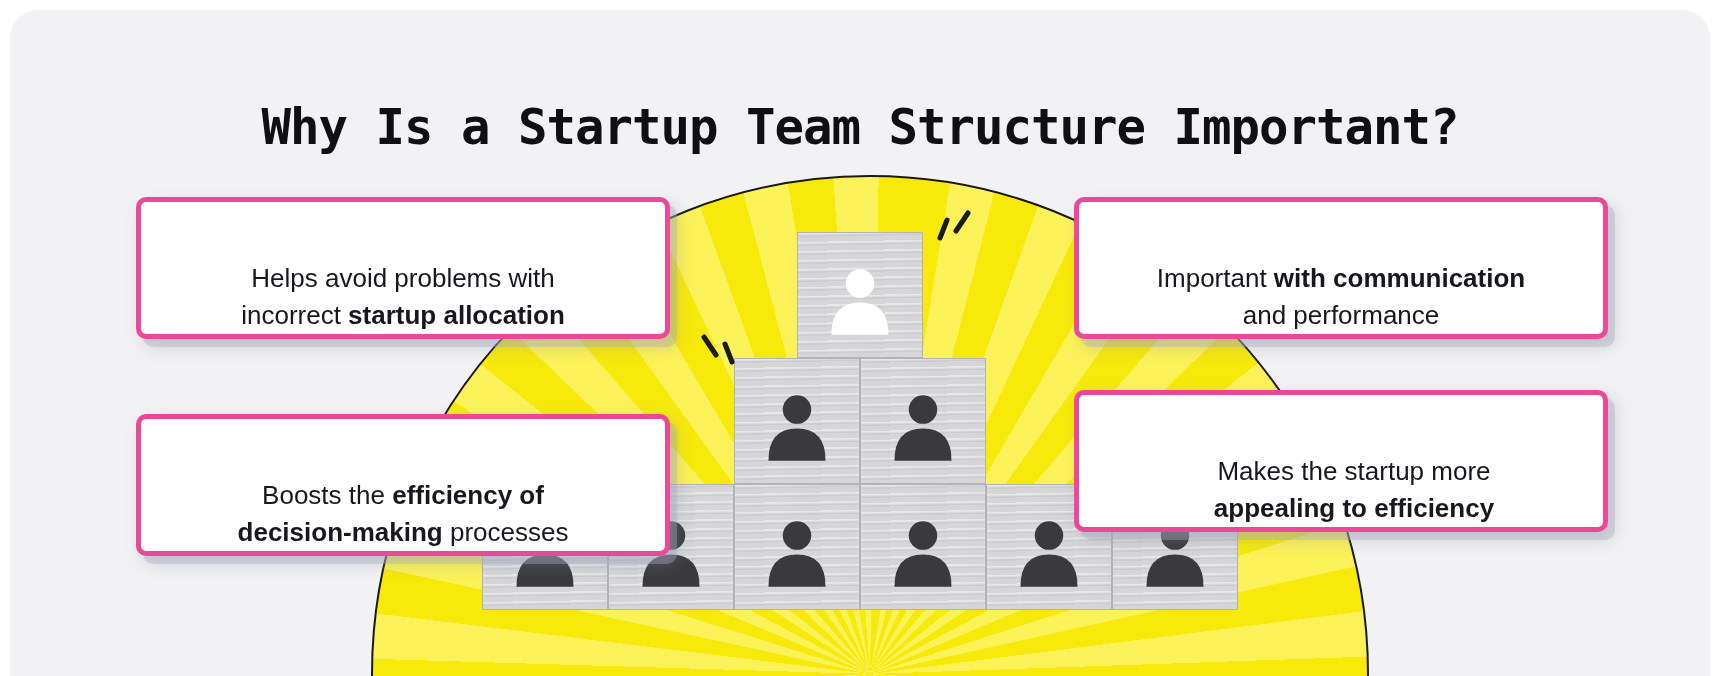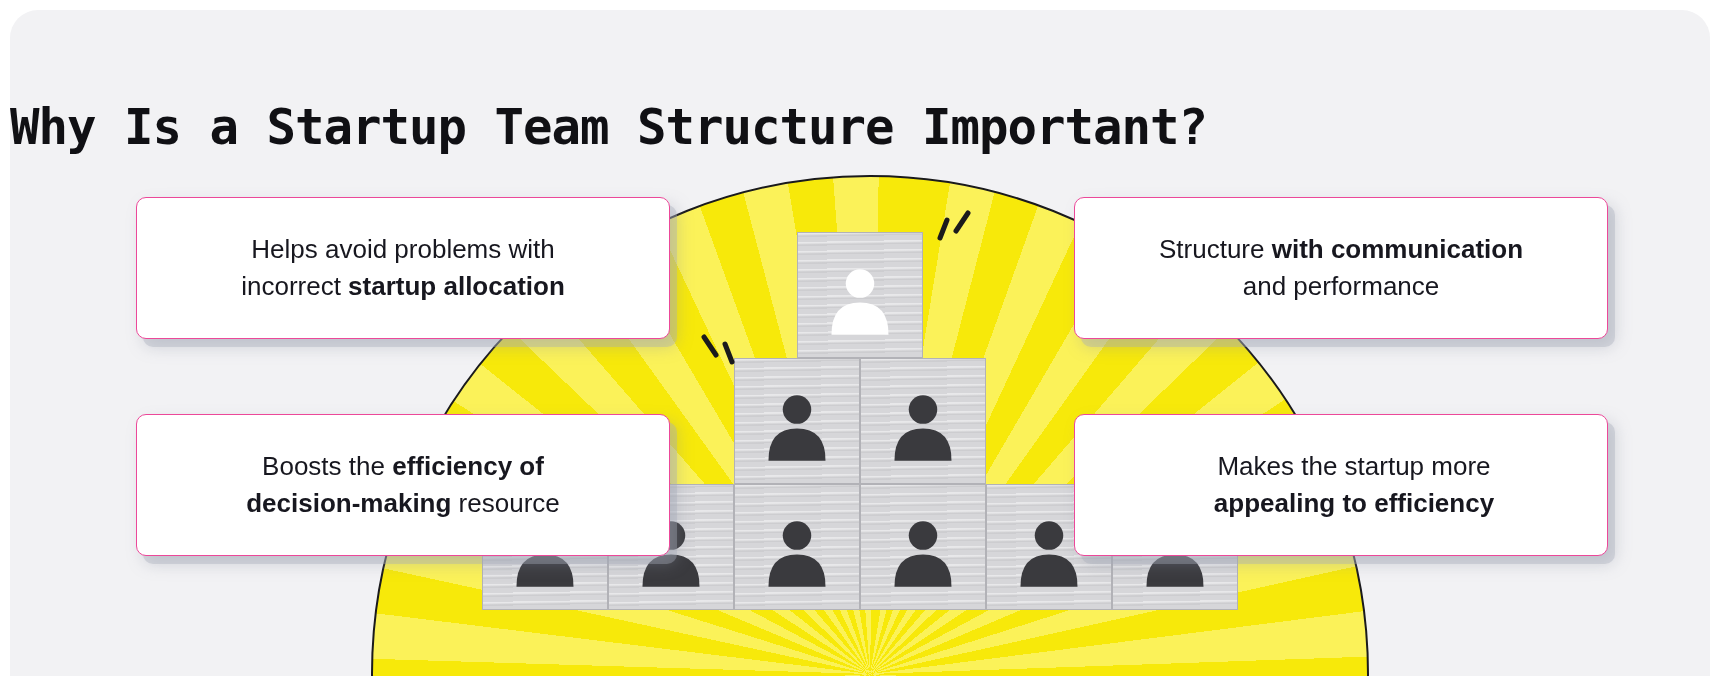--- a/index.html
+++ b/index.html
@@ -15,20 +15,21 @@
     position: absolute;
     left: 10px; right: 10px; top: 10px; bottom: -40px;
     background: var(--panel-bg, #f2f2f4);
     border-radius: 28px;
     overflow: hidden;
   }
   .title {
     position: absolute;
     top: 56px; left: 0;
     width: 100%;
+    text-align: center;
     font-family: "DejaVu Sans Mono", monospace;
     font-weight: 700;
     font-size: 49px;
     letter-spacing: -1px;
     color: #101014;
     z-index: 5;
   }
   .sunburst {
     position: absolute;
     left: 361px; top: 165px;
@@ -71,32 +72,32 @@
     z-index: 3;
   }
   .sparkle svg { width: 100%; height: 100%; stroke: var(--outline, #1a1a1c); stroke-width: 5; stroke-linecap: round; fill: none; }
   .sparkle-left  { left: 688px; top: 314px; transform: scaleX(-1); }
   .sparkle-right { left: 922px; top: 190px; }
   .card {
     position: absolute;
     width: 534px; height: 142px;
     box-sizing: border-box;
     background: var(--card-bg, #ffffff);
-    border: 1px solid #ec4899;
+    border: 5px solid #ec4899;
     border-radius: 10px;
     box-shadow: 7px 8px 0 rgba(168,173,186,0.38), 7px 8px 16px rgba(140,146,162,0.35);
     display: flex;
-    align-items: center;
+    align-items: flex-end;
     justify-content: center;
     z-index: 4;
   }
   .card-tl { left: 126px;  top: 187px; }
   .card-tr { left: 1064px; top: 187px; }
   .card-bl { left: 126px;  top: 404px; }
-  .card-br { left: 1064px; top: 404px; padding-left: 26px; }
+  .card-br { left: 1064px; top: 380px; padding-left: 26px; }
   .card-text {
     margin: 0;
     padding: 0 20px;
     text-align: center;
     white-space: pre-line;
     font-size: 26px;
     line-height: 1.42;
     color: var(--text, #17171f);
   }
   .card-text b { font-weight: 700; }
@@ -185,27 +186,27 @@
   </div>
 
   <h1 class="title">Why Is a Startup Team Structure Important?</h1>
 
   <div class="card card-tl">
     <p class="card-text"><span>Helps avoid problems with
 incorrect </span><b>startup allocation</b><span></span></p>
   </div>
 
   <div class="card card-tr">
-    <p class="card-text"><span>Structure </span><b>with communication</b><span>
+    <p class="card-text"><span>Important </span><b>with communication</b><span>
 and performance</span></p>
   </div>
 
   <div class="card card-bl">
     <p class="card-text"><span>Boosts the </span><b>efficiency of
-decision-making</b><span> resource</span></p>
+decision-making</b><span> processes</span></p>
   </div>
 
   <div class="card card-br">
     <p class="card-text"><span>Makes the startup more
 </span><b>appealing to efficiency</b><span></span></p>
   </div>
 
 </div>
 
 </body></html>

